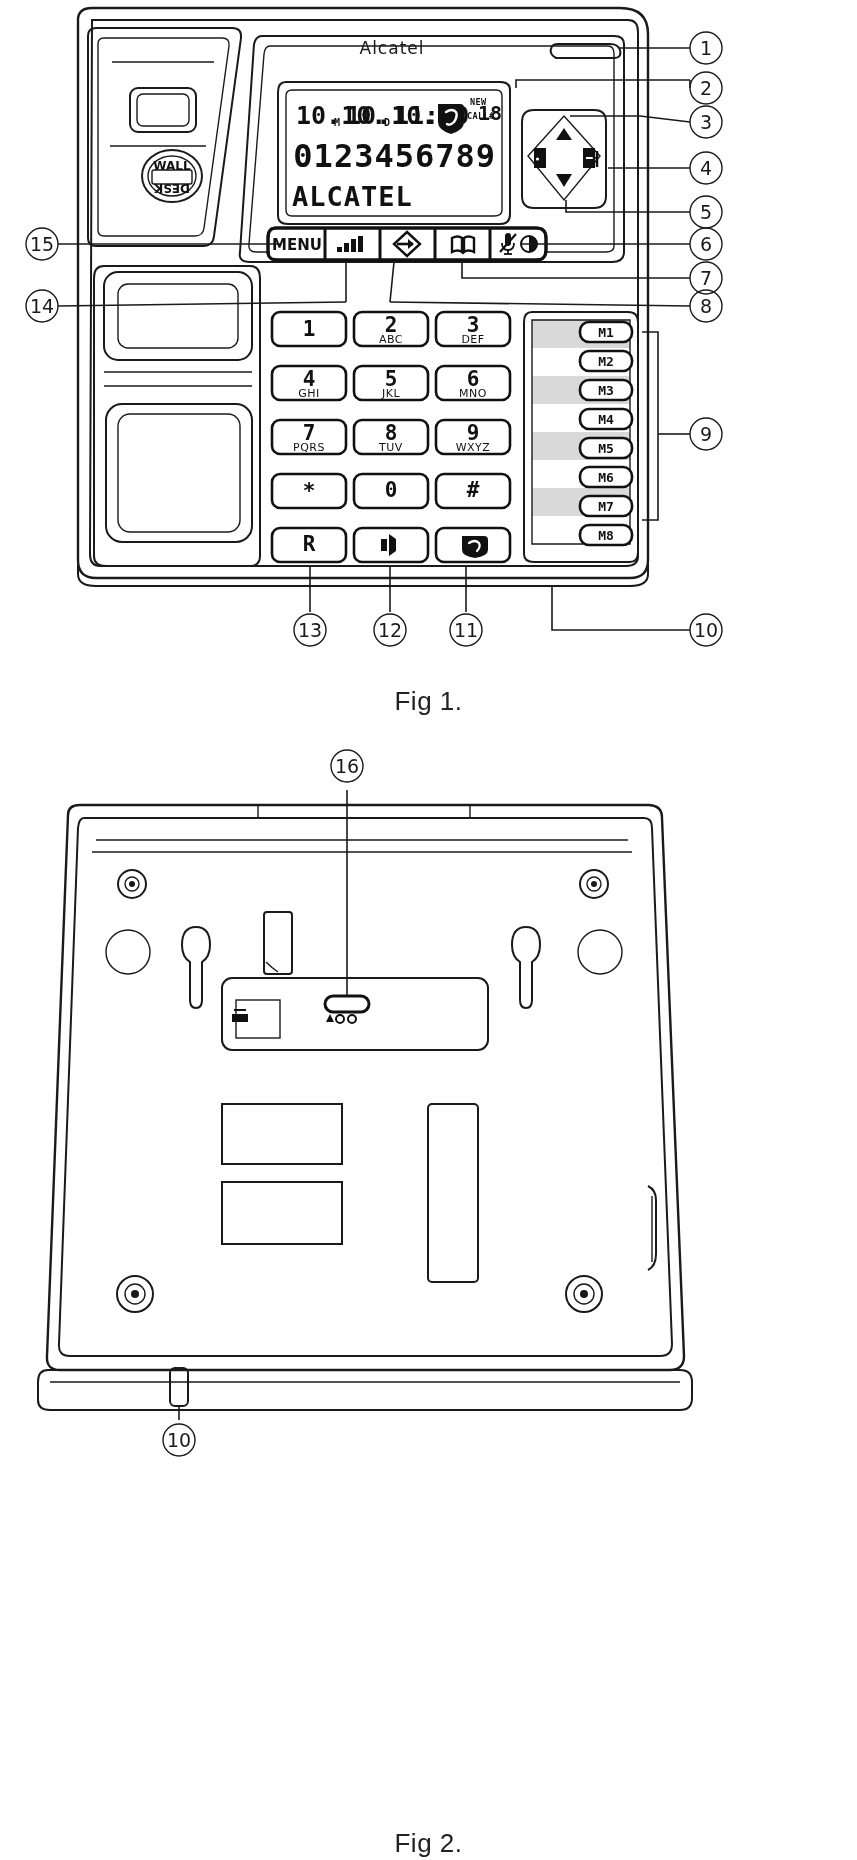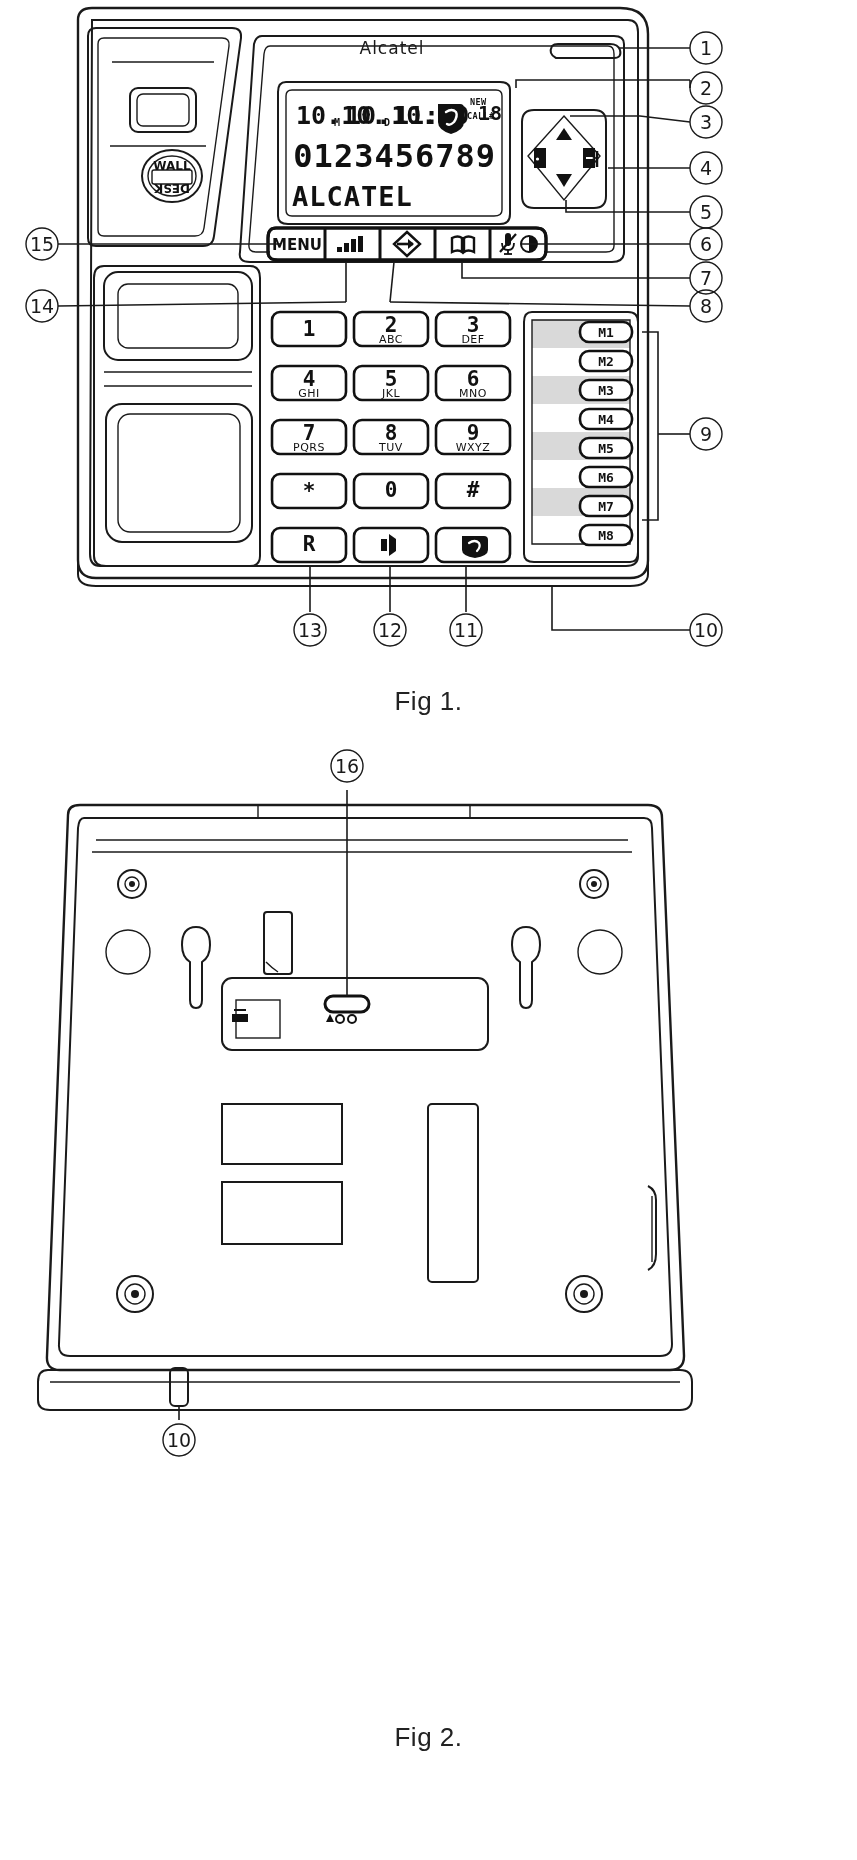--- a/index.html
+++ b/index.html
@@ -1,21 +1,21 @@
 <!DOCTYPE html>
 <html><head>
 <meta charset="utf-8">
 <style>
   html,body{margin:0;padding:0;background:#fff;}
   body{width:857px;height:1860px;position:relative;font-family:"DejaVu Sans",sans-serif;color:#1a1a1a;overflow:hidden;}
   .stage{position:absolute;inset:0;}
   svg{display:block;}
   .fig-caption{position:absolute;width:100%;text-align:center;font-size:26px;letter-spacing:.5px;color:#222;font-family:Liberation Sans, sans-serif;}
   #fig1-caption{top:686px;}
-  #fig2-caption{top:1722px;}
+  #fig2-caption{top:1828px;}
   .callout-label{font-family:"DejaVu Sans",sans-serif;font-size:19px;fill:#1a1a1a;text-anchor:middle;dominant-baseline:central;}
   .lcd-seg{font-family:"DejaVu Sans Mono",monospace;font-weight:700;fill:#111;}
   .key-num{font-family:"DejaVu Sans Mono",monospace;font-weight:700;font-size:21px;fill:#111;text-anchor:middle;}
   .key-letters{font-family:"DejaVu Sans",sans-serif;font-size:11px;fill:#111;text-anchor:middle;letter-spacing:.5px;}
   .mem-label{font-family:"DejaVu Sans Mono",monospace;font-weight:700;font-size:13px;fill:#111;text-anchor:middle;dominant-baseline:central;}
   .brand{font-family:"DejaVu Sans",sans-serif;font-size:17px;fill:#1a1a1a;text-anchor:middle;letter-spacing:1px;}
   .menu-txt{font-family:"DejaVu Sans",sans-serif;font-weight:700;font-size:15px;fill:#111;text-anchor:middle;dominant-baseline:central;}
   .wall-txt{font-family:"DejaVu Sans",sans-serif;font-weight:700;font-size:12px;fill:#111;text-anchor:middle;dominant-baseline:central;}
   .ln{fill:none;stroke:#1a1a1a;stroke-width:2;}
   .ln-thin{fill:none;stroke:#1a1a1a;stroke-width:1.4;}

